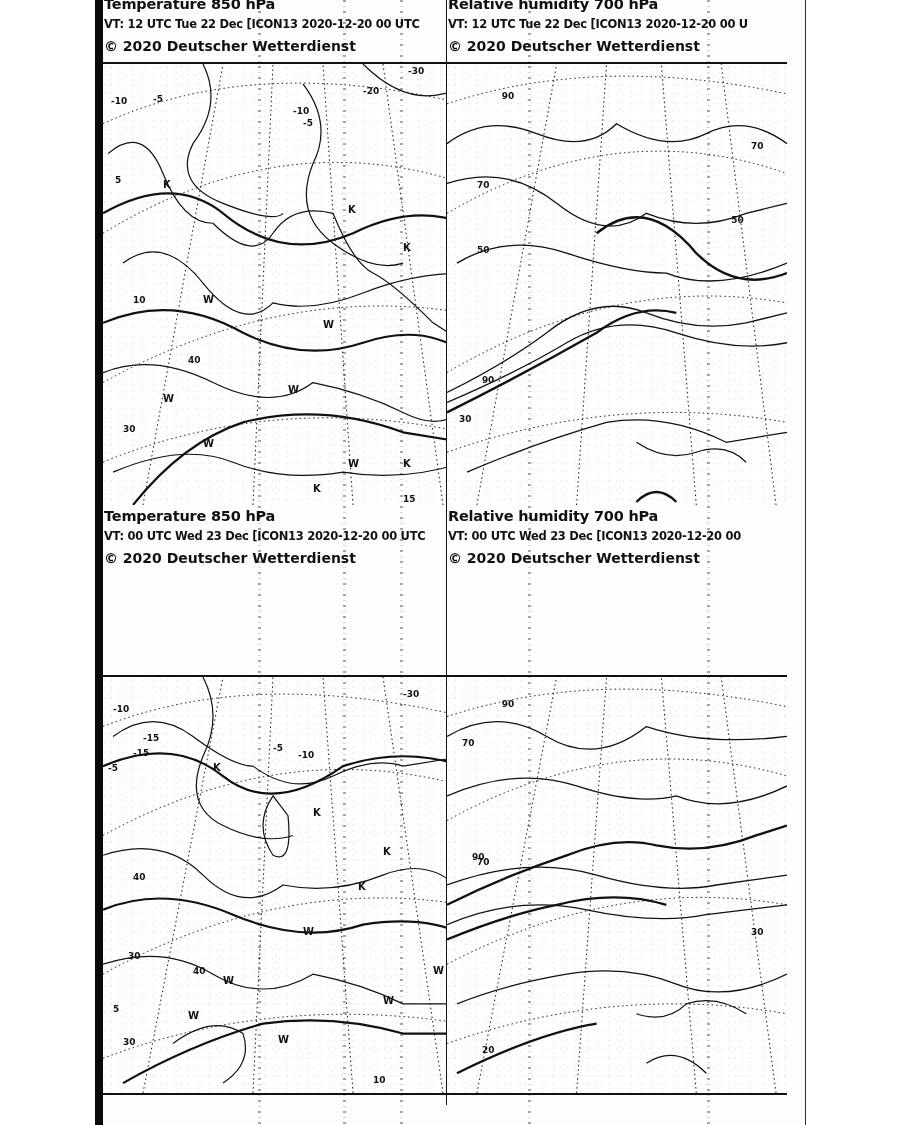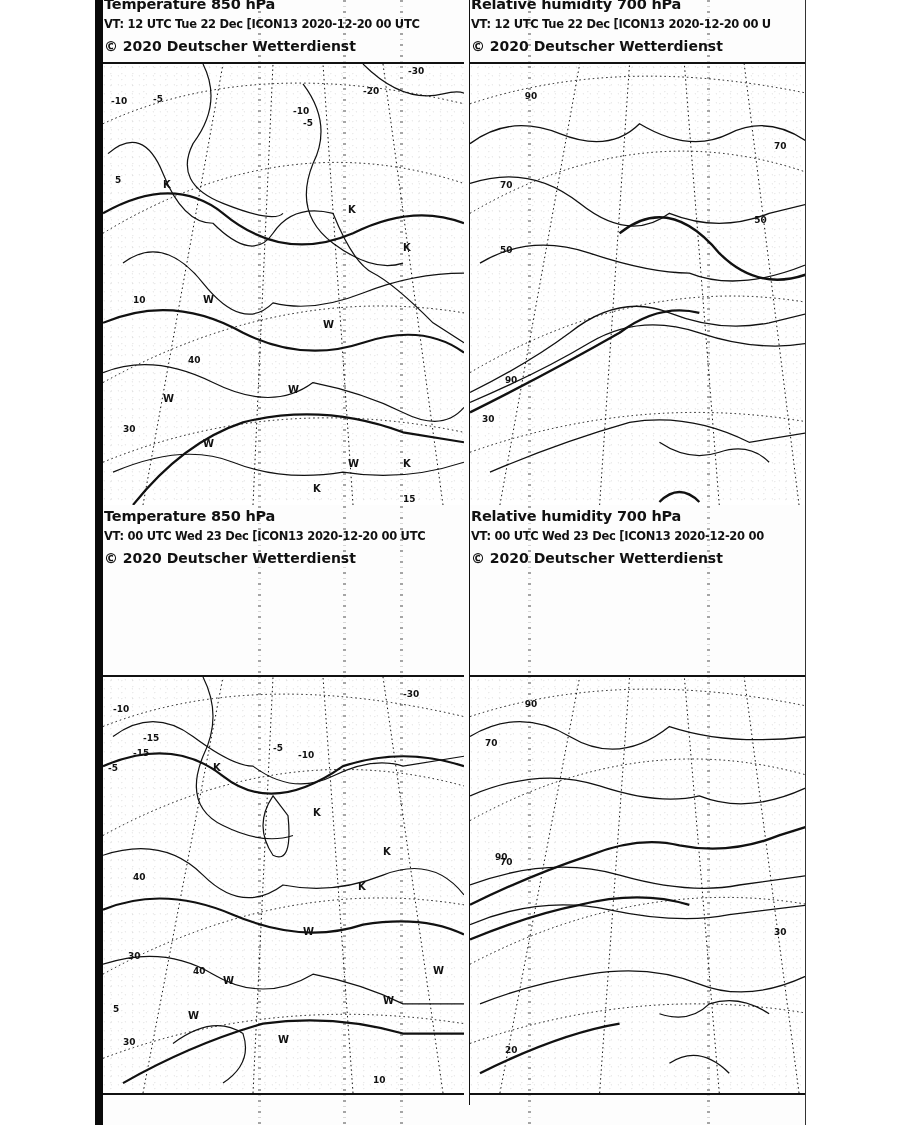--- a/index.html
+++ b/index.html
@@ -6,21 +6,21 @@
     html, body { width: 900px; height: 1125px; background: #ffffff; overflow: hidden; }
     body { position: relative; font-family: "DejaVu Sans", sans-serif; color: #111; }
 
     .left-bar { position: absolute; left: 95px; top: 0; width: 8px; height: 1125px; background: #0a0a0a; }
     .right-edge { position: absolute; left: 805px; top: 0; width: 1px; height: 1125px; background: #333; }
 
     .sheet { position: absolute; left: 103px; top: 0; width: 702px; height: 1125px; background: #fdfdfd; overflow: hidden; }
 
     .panel { position: absolute; overflow: hidden; }
     .panel.left  { left: 0; width: 361px; }
-    .panel.right { left: 366px; width: 341px; border-left: 1.5px solid #111; }
+    .panel.right { left: 343px; width: 341px; border-left: 1.5px solid #111; }
     .panel.top    { top: 0; height: 505px; }
     .panel.bottom { top: 505px; height: 600px; }
 
     .caption { position: absolute; left: 1px; top: -3px; white-space: nowrap; line-height: 1; }
     .caption .title { font-size: 14.5px; font-weight: bold; letter-spacing: -0.2px; display: block; height: 20px; }
     .caption .vt { font-size: 11.5px; font-weight: bold; letter-spacing: -0.3px; display: block; height: 22px; padding-top: 2px; }
     .caption .copy { font-size: 14px; font-weight: bold; display: block; height: 20px; }
     .panel.bottom .caption { top: 4px; }
 
     .map-frame { position: absolute; left: 0; right: 0; border-top: 2px solid #111; background: #fff; overflow: hidden; }

